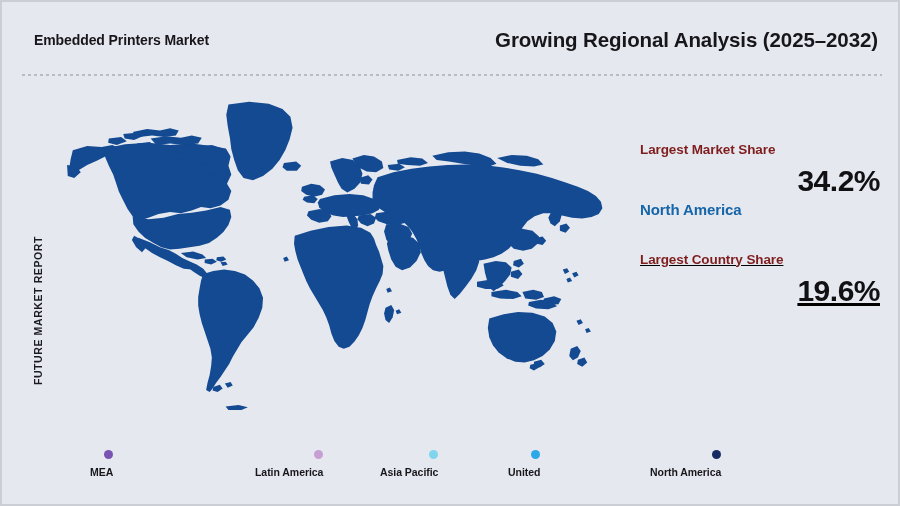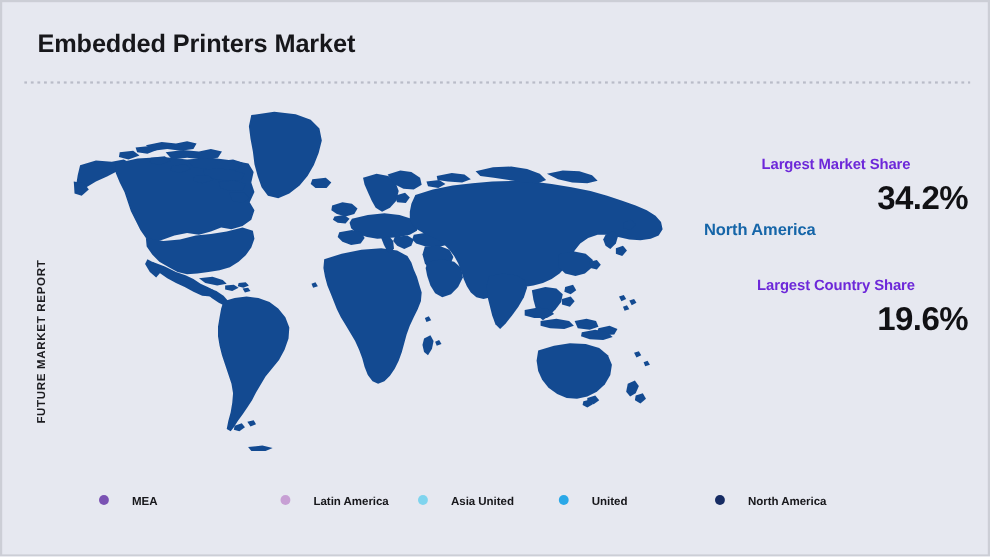--- a/index.html
+++ b/index.html
@@ -25,21 +25,21 @@
     position: absolute;
     left: 0; top: 0;
     width: 900px;
     height: 74px;
   }
   .header-title-left {
     position: absolute;
     left: 32px;
     top: 38px;
     transform: translateY(-50%);
-    font-size: 23px;
+    font-size: 14px;
     font-weight: 700;
     color: #17171b;
     letter-spacing: -0.1px;
     white-space: nowrap;
   }
   .header-title-right {
     position: absolute;
     right: 24px;
     top: 38px;
     transform: translateY(-50%);
@@ -90,28 +90,27 @@
   }
 
   
   .stats {
     position: absolute;
     left: 638px;
     top: 140px;
     width: 240px;
   }
   .stat-block { margin-bottom: 34px; }
-  .stat-block:last-child { margin-bottom: 0; }
+  .stat-block:last-child { margin-bottom: 0; text-decoration: underline; }
   .stat-label {
     font-size: 13.5px;
     font-weight: 700;
-    color: #6d28d9;
+    color: #7f1d1d;
     letter-spacing: -0.1px;
     margin-bottom: 8px;
-    text-align: center;
   }
   .stat-value {
     font-size: 30px;
     font-weight: 700;
     color: #111114;
     letter-spacing: -0.5px;
     line-height: 1.05;
     margin-bottom: 4px;
     text-align: right;
   }
@@ -126,23 +125,24 @@
   .legend {
     position: absolute;
     left: 88px;
     top: 448px;
     width: 700px;
     height: 20px;
   }
   .legend-item {
     position: absolute;
     display: flex;
-    align-items: flex-start;
-    gap: 21px;
+    align-items: flex-end;
+    gap: 7px;
     white-space: nowrap;
+    flex-direction: column;
   }
   .legend-dot {
     width: 9px;
     height: 9px;
     border-radius: 50%;
     flex: 0 0 auto;
   }
   .legend-text {
     font-size: 10.5px;
     font-weight: 700;
@@ -150,20 +150,21 @@
     letter-spacing: -0.05px;
   }
 </style>
 </head>
 <body>
 
 <div id="infographic">
 
   <div class="header">
     <div class="header-title-left">Embedded Printers Market</div>
+    <div class="header-title-right">Growing Regional Analysis (2025–2032)</div>
     <div class="header-divider"></div>
   </div>
 
   <div class="vertical-label">FUTURE MARKET REPORT</div>
 
   <div class="map-wrap">
     <svg viewBox="0 0 1560 880" preserveAspectRatio="xMidYMid meet">
       <g fill="#134a91">
 
         <path d="M30 155 L70 143 L110 146 L140 140 L160 150 L150 165 L120 172 L98 183 L70 196 L46 210 L28 222 L20 205 L24 180 Z"></path>
@@ -300,21 +301,21 @@
       <span class="legend-text">MEA</span>
     </div>
 
     <div class="legend-item" style="left:145px;margin-left:20px;">
       <span class="legend-dot" style="background:#c79fd4;"></span>
       <span class="legend-text">Latin America</span>
     </div>
 
     <div class="legend-item" style="left:290px;">
       <span class="legend-dot" style="background:#7fd4ee;"></span>
-      <span class="legend-text">Asia United</span>
+      <span class="legend-text">Asia Pacific</span>
     </div>
 
     <div class="legend-item" style="left:418px;">
       <span class="legend-dot" style="background:#2aa8e8;"></span>
       <span class="legend-text">United</span>
     </div>
 
     <div class="legend-item" style="left:560px;">
       <span class="legend-dot" style="background:#162b63;"></span>
       <span class="legend-text">North America</span>

